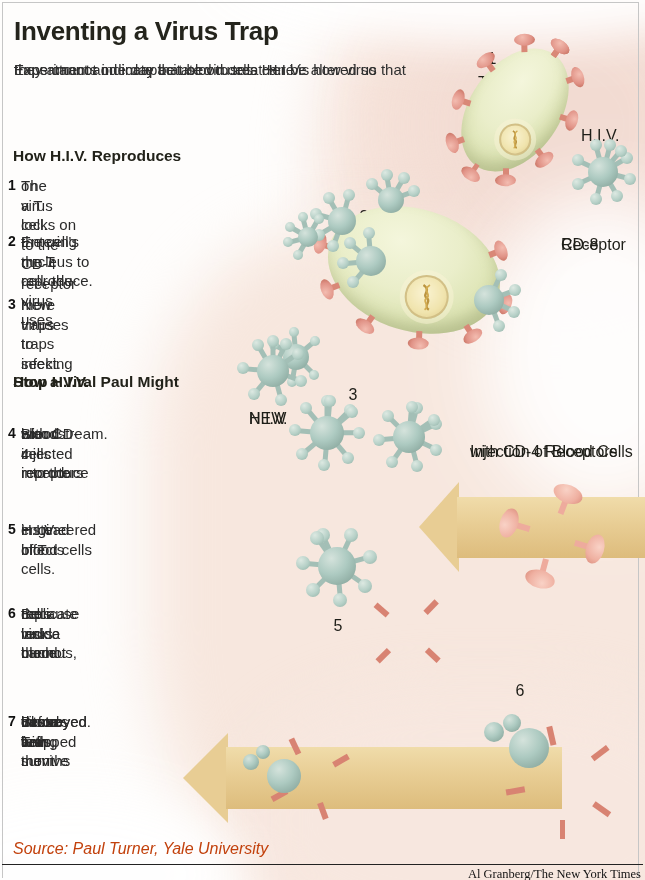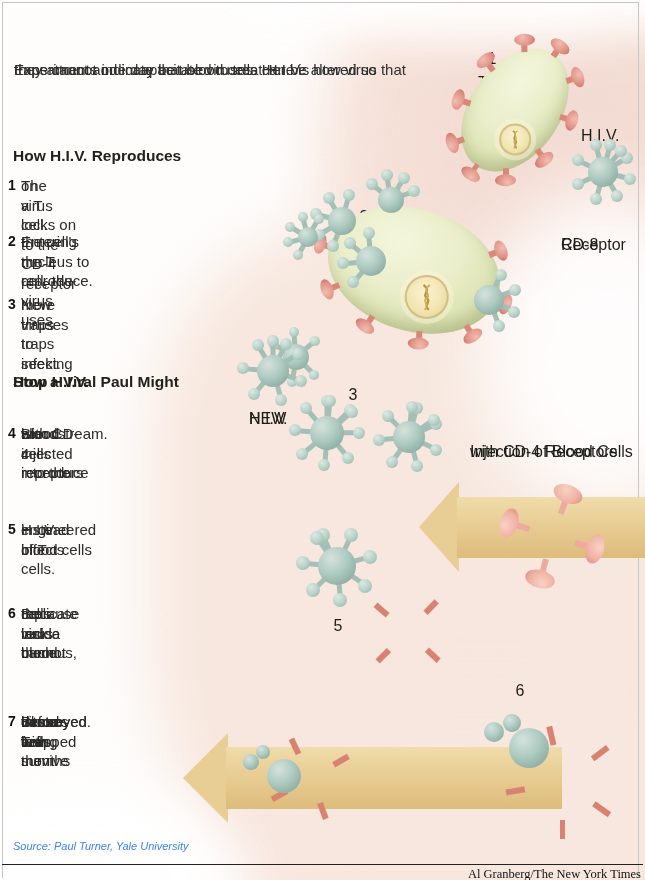--- a/index.html
+++ b/index.html
@@ -20,21 +20,21 @@
   .title{left:14px;top:16px;width:430px;font-size:26px;font-weight:bold;letter-spacing:-.3px;color:#24241c;z-index:6;}
   .intro{left:14px;top:60px;width:434px;z-index:6;}
   .intro .iline{position:static;display:block;font-size:15px;line-height:19.5px;color:#303030;}
   .sec-heading{z-index:6;}
   .sec-heading .hline{position:static;display:block;font-size:15.5px;line-height:19px;font-weight:bold;color:#22221a;}
   .step{z-index:6;}
   .step-num{left:-13px;top:1px;font-size:14px;font-weight:bold;color:#111;}
   .step-text{position:static;}
   .step-text .tline{position:static;display:block;font-size:15px;line-height:19.5px;color:#2a2a2a;}
   
-  .source{left:13px;top:840px;font-size:11px;font-style:italic;color:#3b82f6;z-index:6;}
+  .source{left:13px;top:840px;font-size:16px;font-style:italic;color:#c2410c;z-index:6;}
   .rule{left:2px;top:864px;width:641px;height:0;border-top:1.5px solid #222;z-index:6;}
   .credit{right:4px;top:867px;font-size:12.5px;font-family:"Liberation Serif",serif;color:#111;z-index:6;}
   
   .arrow-body{background:linear-gradient(180deg,#f0dcaa,#e8cd94 45%,#ddbc7c);z-index:2;}
   .arrow-head{width:0;height:0;z-index:2;}
   .tcell{border-radius:50%;z-index:4;
     background:radial-gradient(ellipse at 38% 30%,#f4f6dc 0%,#eaeeca 40%,#dde4b4 65%,#c7d19d 88%,#b2bd89 100%);
     box-shadow:inset -6px -8px 14px rgba(140,150,100,.35);}
   .nucleus{border-radius:50%;display:flex;align-items:center;justify-content:center;
     background:radial-gradient(circle at 45% 40%,#faf3d2,#f0e4ae 60%,#e0cd8b 100%);
@@ -81,20 +81,21 @@
 <div id="canvas">
   <div class="blob blob-a"></div>
   <div class="blob blob-b"></div>
   <div class="blob blob-c"></div>
   <div class="blob blob-d"></div>
   <div class="blob white-top"></div>
   <div class="blob white-band"></div>
   <div class="blob white-bl"></div>
   <div class="frame"></div>
 
+  <div class="title">Inventing a Virus Trap</div>
   <div class="intro">
     <span class="iline">Experiments indicate that blood cells can be altered so that</span>
     <span class="iline">they attract and incapacitate viruses. Here is how virus</span>
     <span class="iline">traps cannot one day be used to treat H.I.V.</span>
   </div>
 
   <div id="steps">
       <div class="sec-heading" style="left: 13px; top: 146px; width: 300px;">
         <div class="hline">How H.I.V. Reproduces</div>
       </div>

